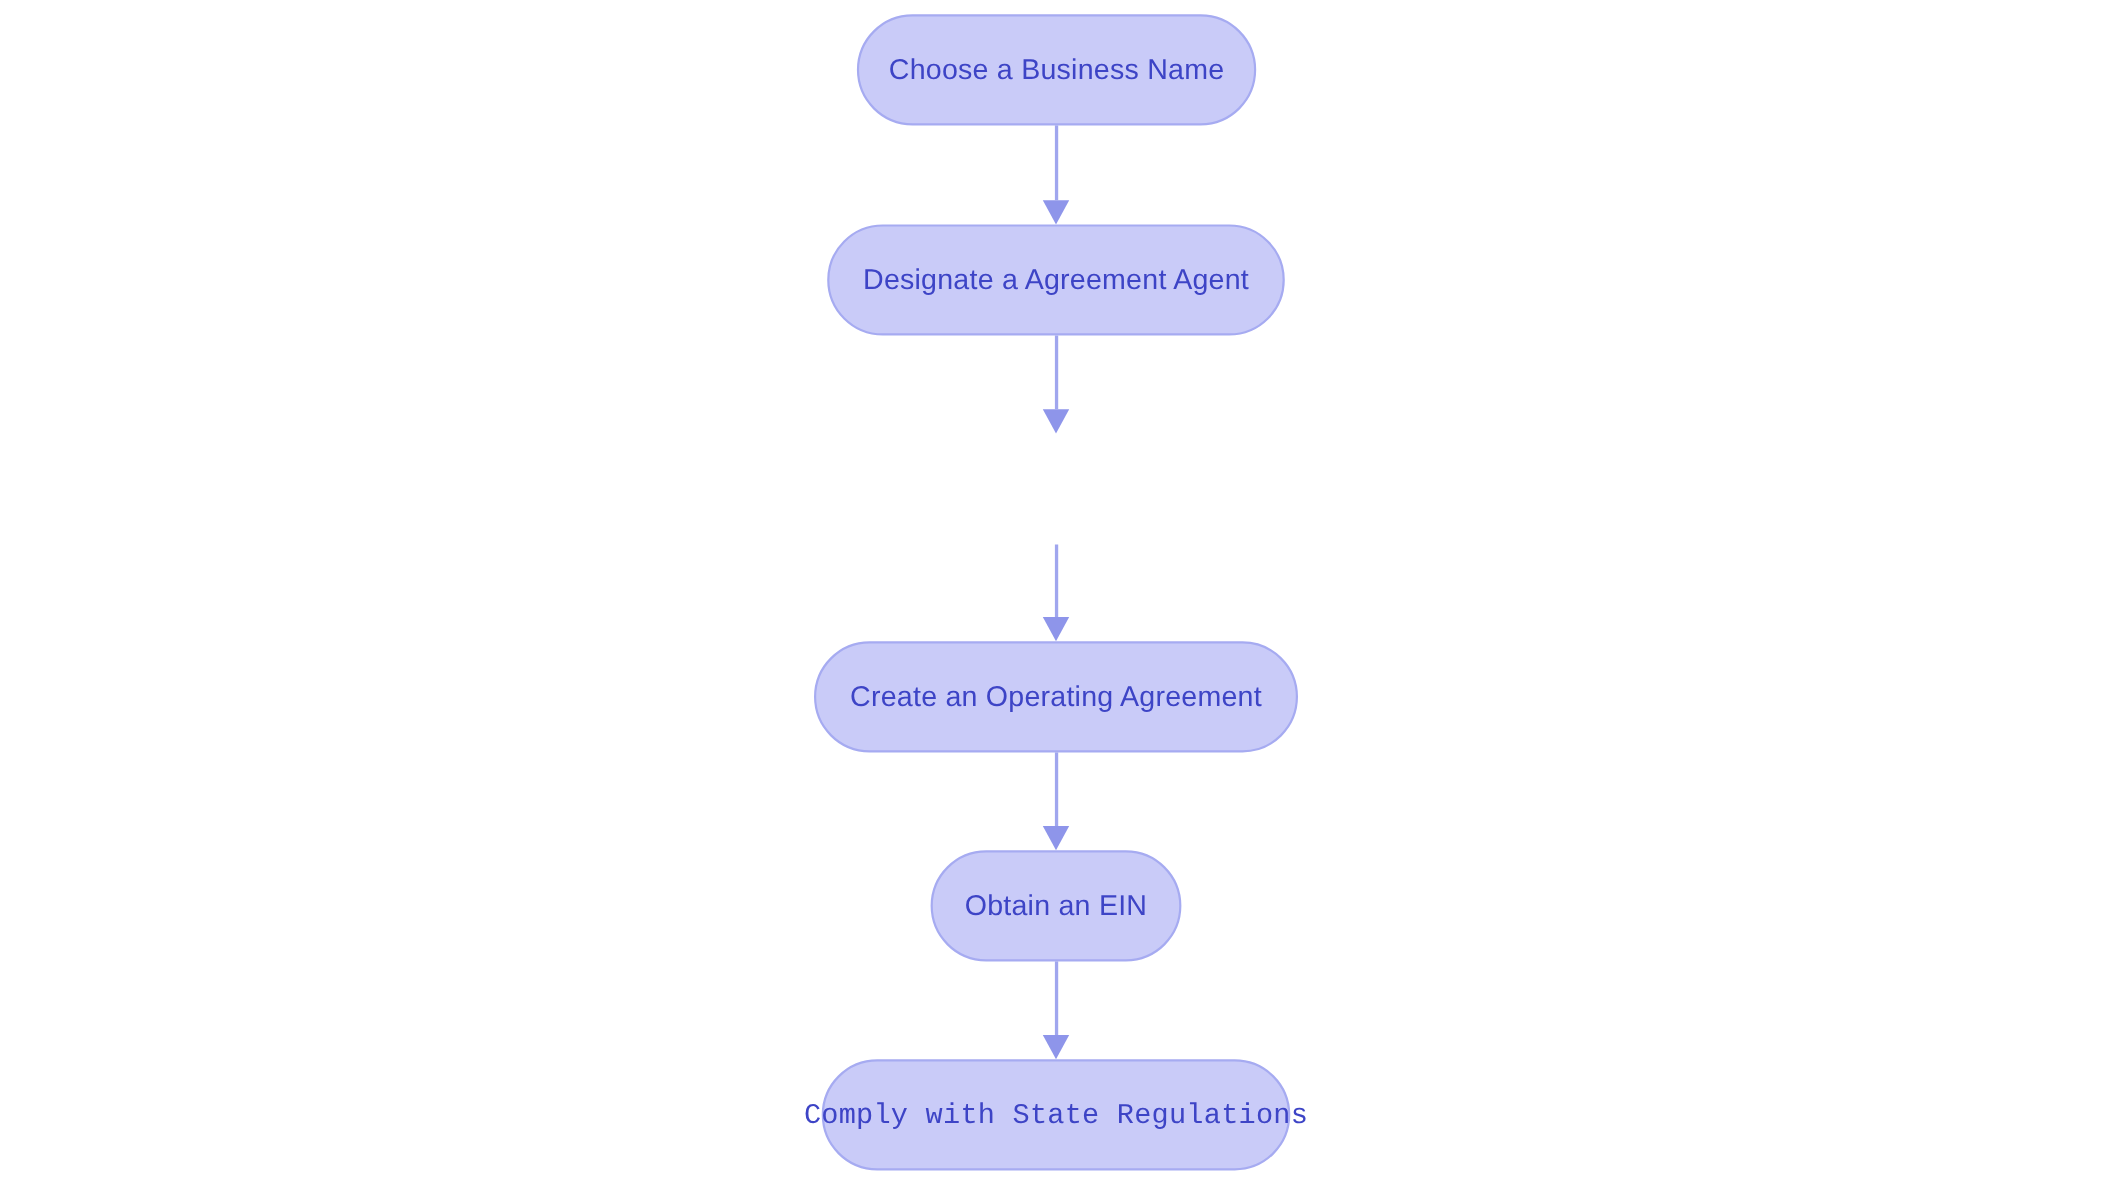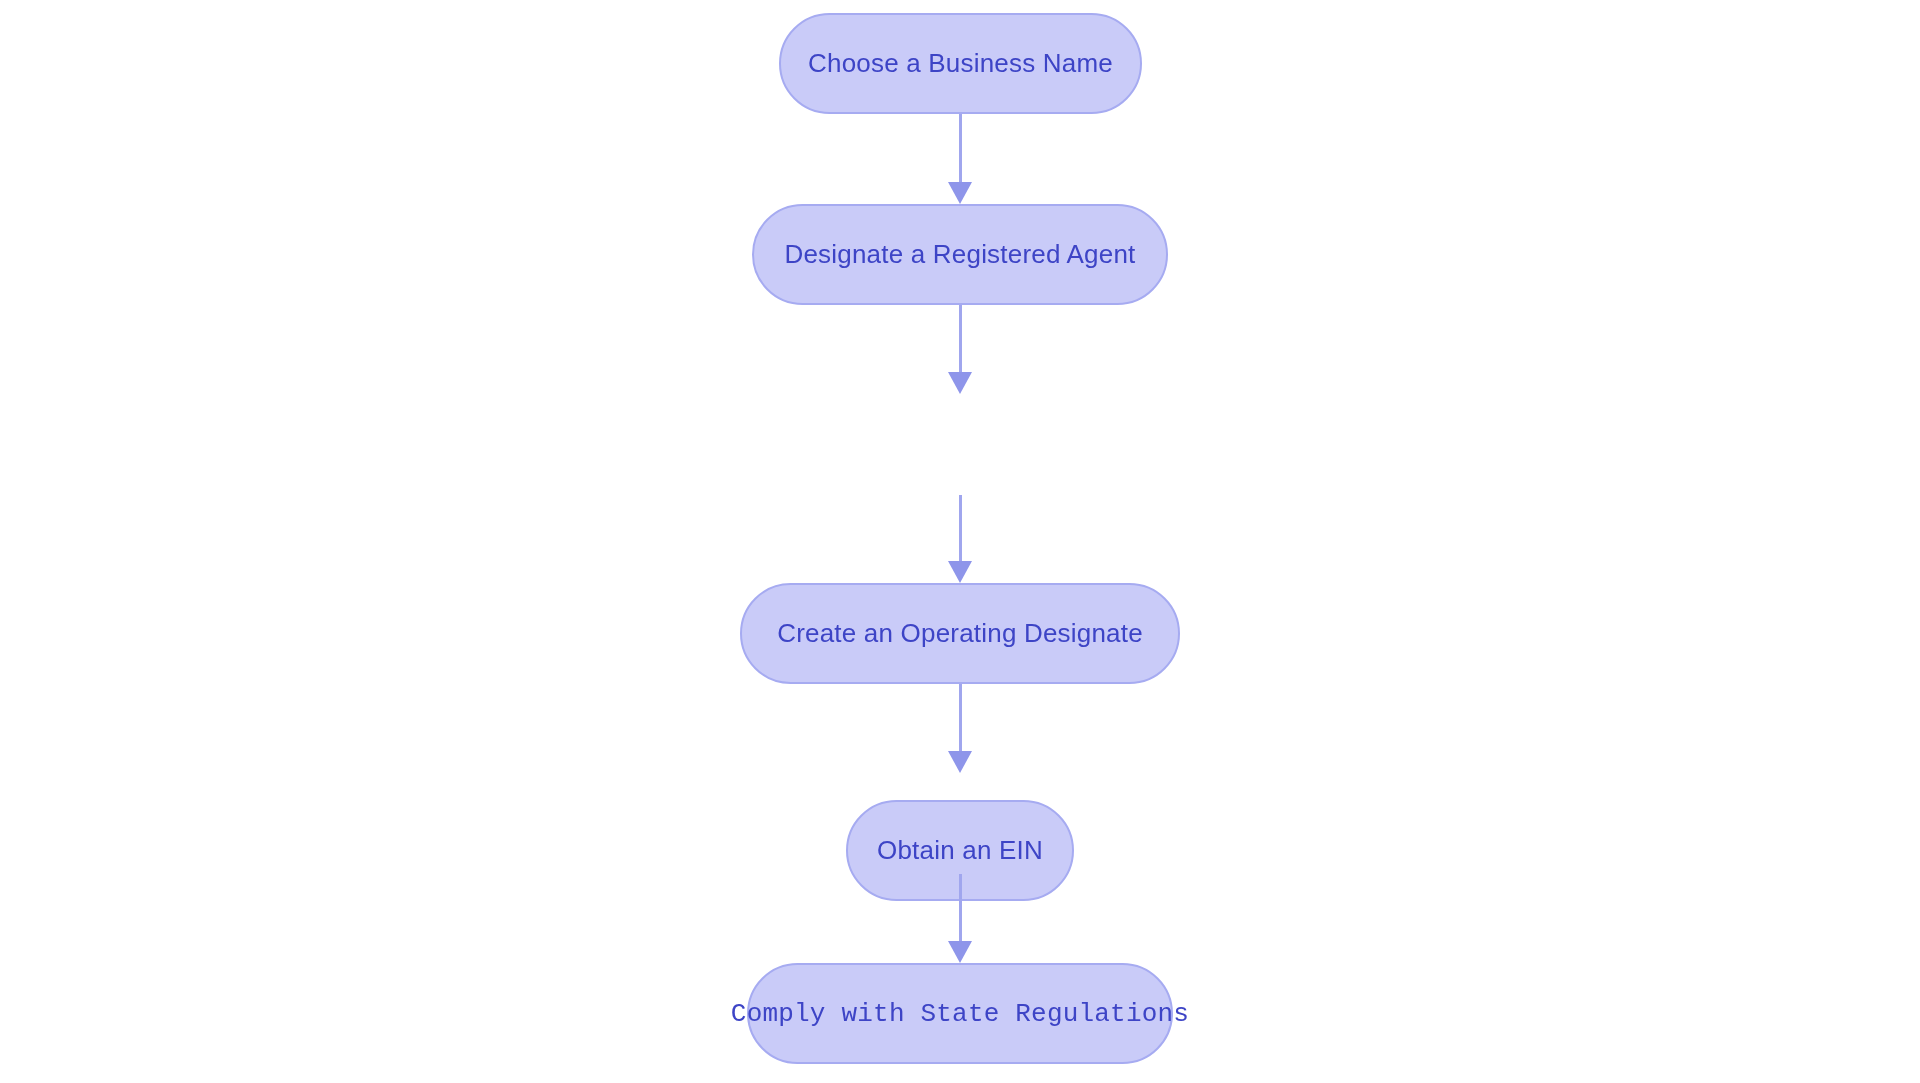--- a/index.html
+++ b/index.html
@@ -36,21 +36,21 @@
     color: var(--node-text);
     font-size: 26px;
     letter-spacing: 0.2px;
     white-space: nowrap;
   }
   
   .n0 { top: 13px;  left: 779px; width: 363px; }
   .n1 { top: 204px; left: 752px; width: 416px; }
   .n2 { top: 394px; left: 769px; width: 383px; }
   .n3 { top: 583px; left: 740px; width: 440px; }
-  .n4 { top: 800px; left: 846px; width: 228px; }
+  .n4 { top: 773px; left: 846px; width: 228px; }
   .n5 { top: 963px; left: 747px; width: 426px; font-family: Liberation Mono, monospace; }
 
   .flow-arrow {
     position: absolute;
     left: 947px;            
     width: 26px;
     display: flex;
     flex-direction: column;
     align-items: center;
   }
@@ -79,36 +79,36 @@
   <div class="flow-node n0">
     <span class="label">Choose a Business Name</span>
   </div>
 
   <div class="flow-arrow a0">
     <div class="arrow-shaft"></div>
     <div class="arrow-head"></div>
   </div>
 
   <div class="flow-node n1">
-    <span class="label">Designate a Registered Agent</span>
+    <span class="label">Designate a Agreement Agent</span>
   </div>
 
   <div class="flow-arrow a1">
     <div class="arrow-shaft"></div>
     <div class="arrow-head"></div>
   </div>
 
 
   <div class="flow-arrow a2">
     <div class="arrow-shaft"></div>
     <div class="arrow-head"></div>
   </div>
 
   <div class="flow-node n3">
-    <span class="label">Create an Operating Designate</span>
+    <span class="label">Create an Operating Agreement</span>
   </div>
 
   <div class="flow-arrow a3">
     <div class="arrow-shaft"></div>
     <div class="arrow-head"></div>
   </div>
 
   <div class="flow-node n4">
     <span class="label">Obtain an EIN</span>
   </div>

